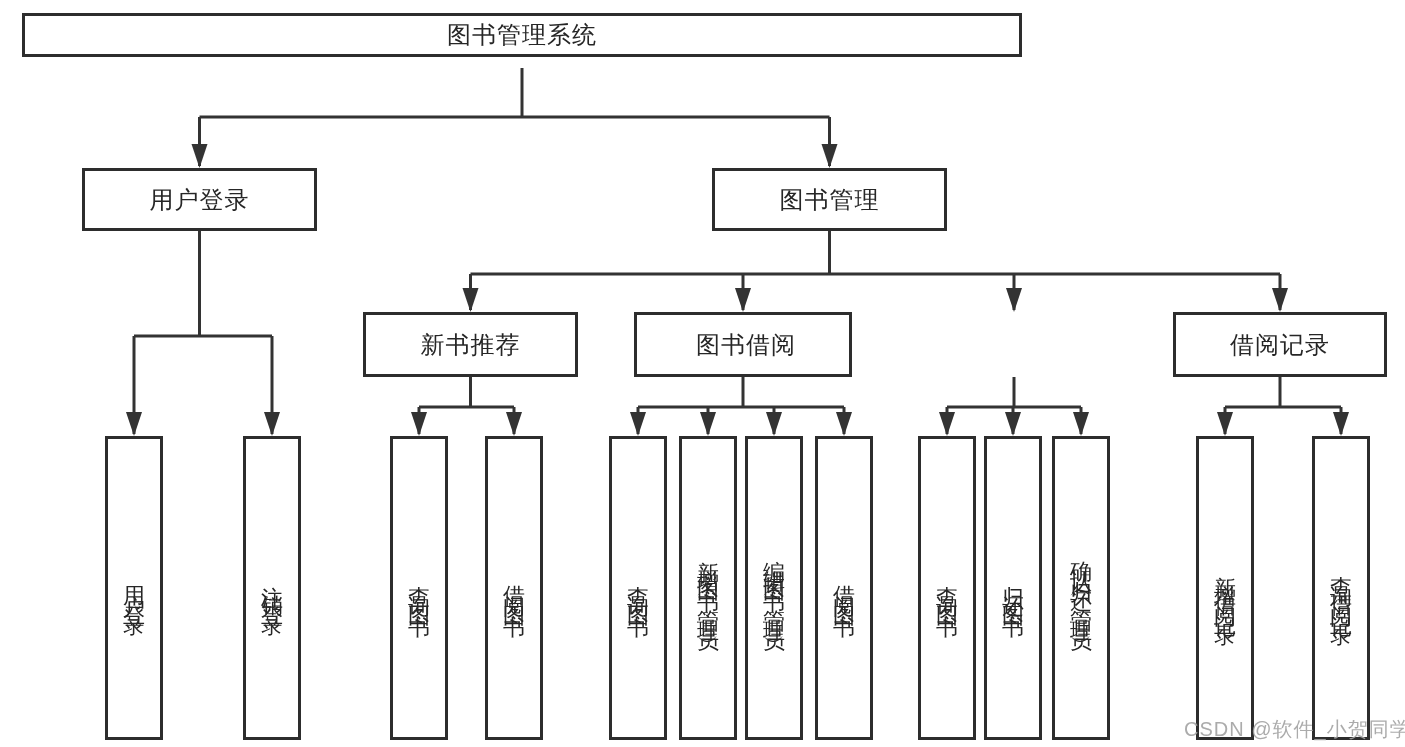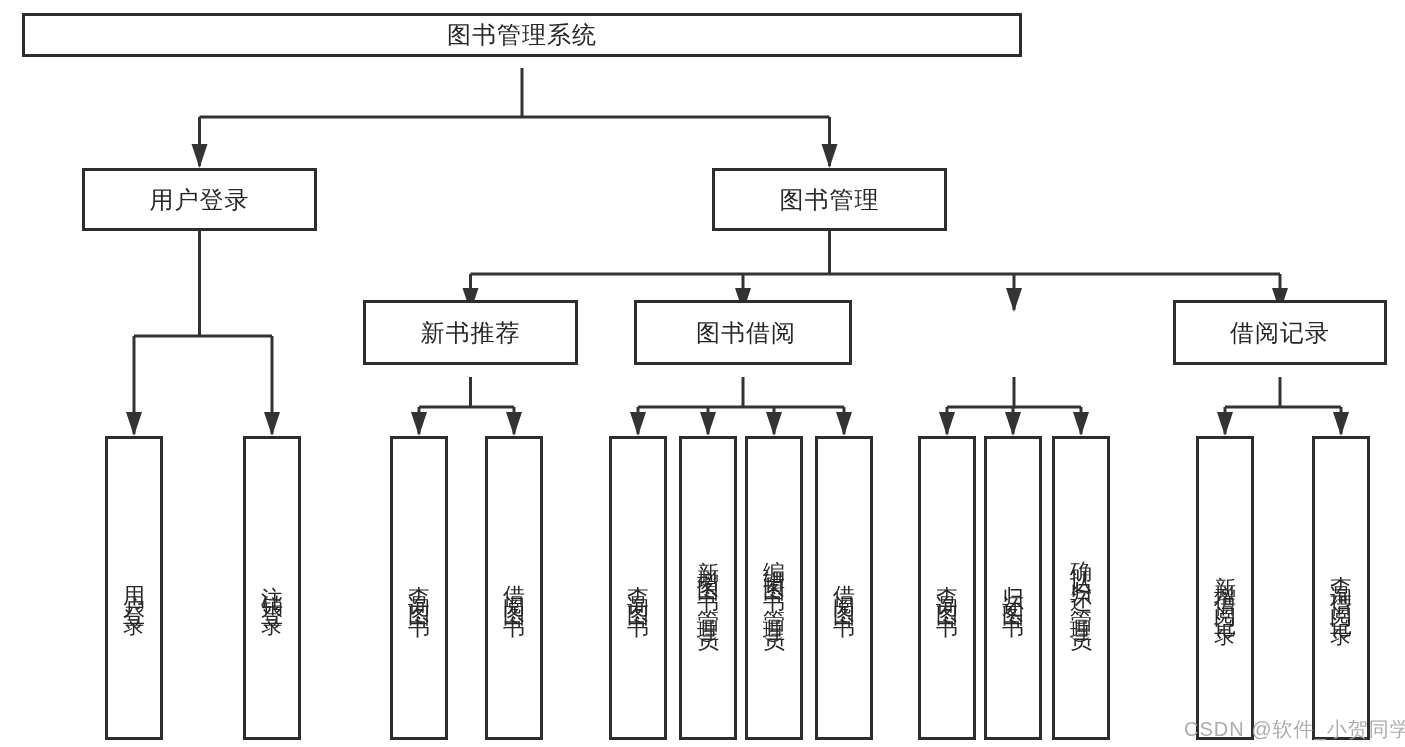--- a/index.html
+++ b/index.html
@@ -28,21 +28,21 @@
     display: flex;
     align-items: center;
     justify-content: center;
     z-index: 2;
     color: #262626;
     font-size: 24px;
     letter-spacing: 1px;
     white-space: nowrap;
   }
   .lvl2 { top: 168px; width: 235px; height: 63px; }
-  .lvl3 { top: 300px; height: 65px; }
+  .lvl3 { top: 312px; height: 65px; }
   .leaf {
     position: absolute;
     box-sizing: border-box;
     border: 3px solid #2d2d2d;
     background: #ffffff;
     top: 436px;
     width: 58px;
     height: 304px;
     display: flex;
     align-items: center;

